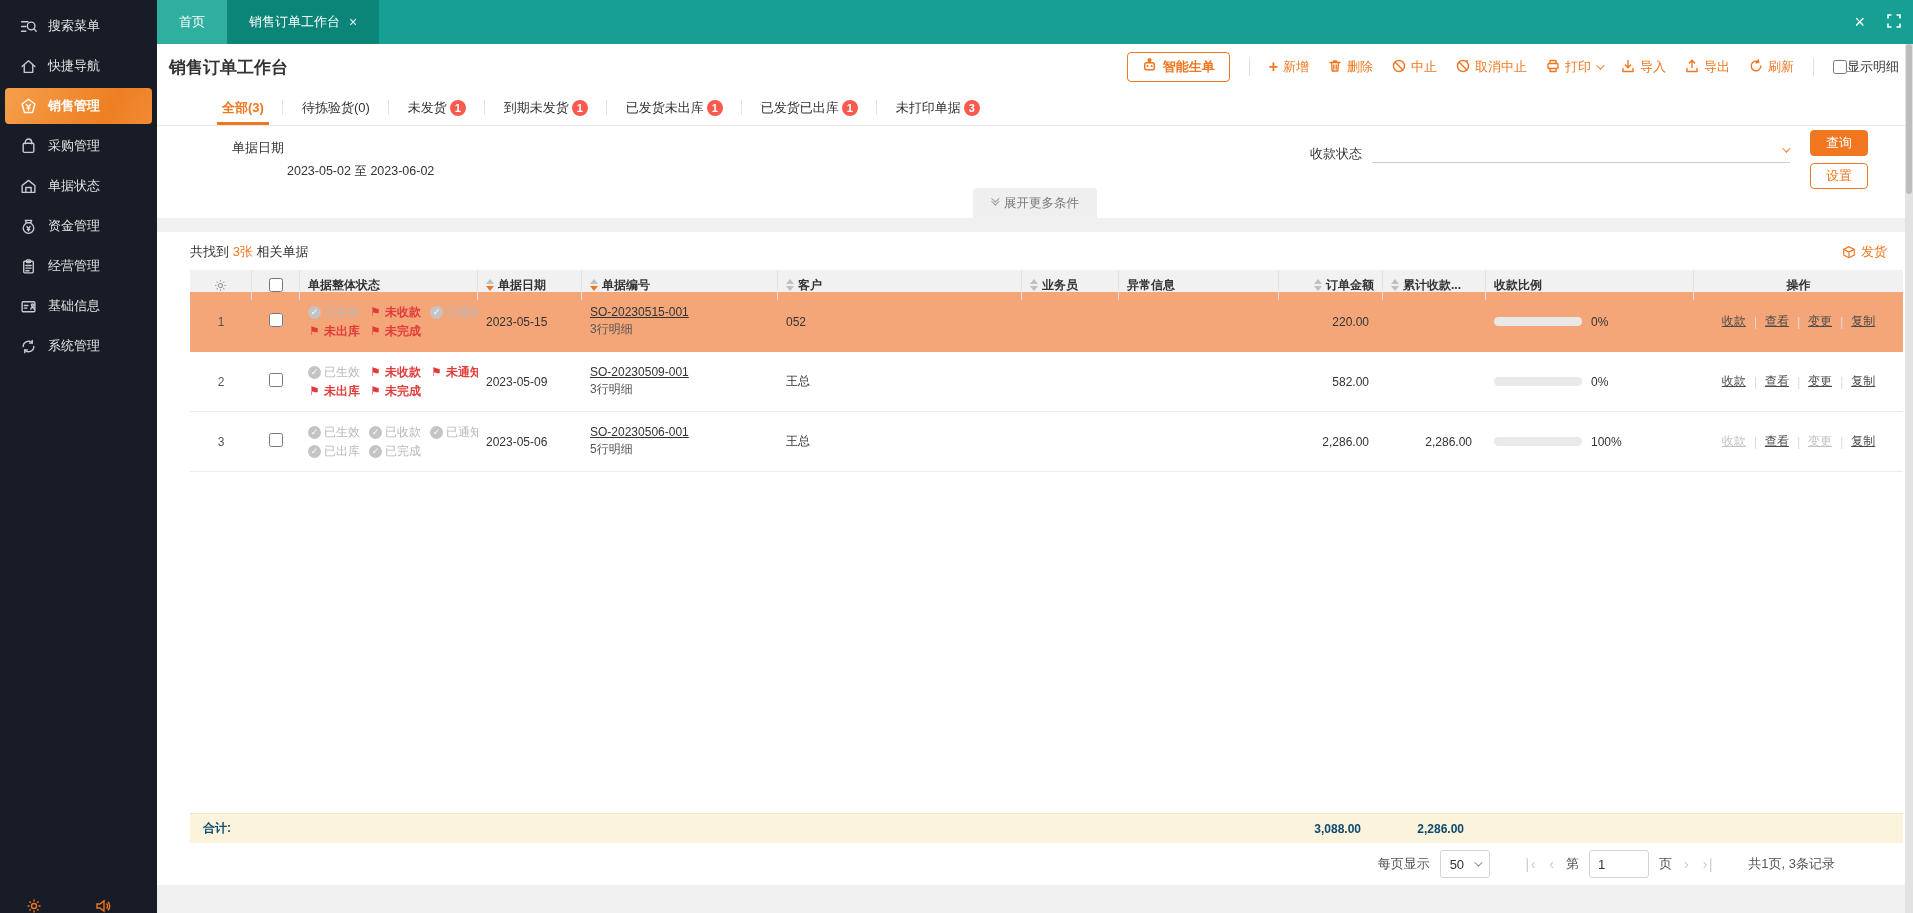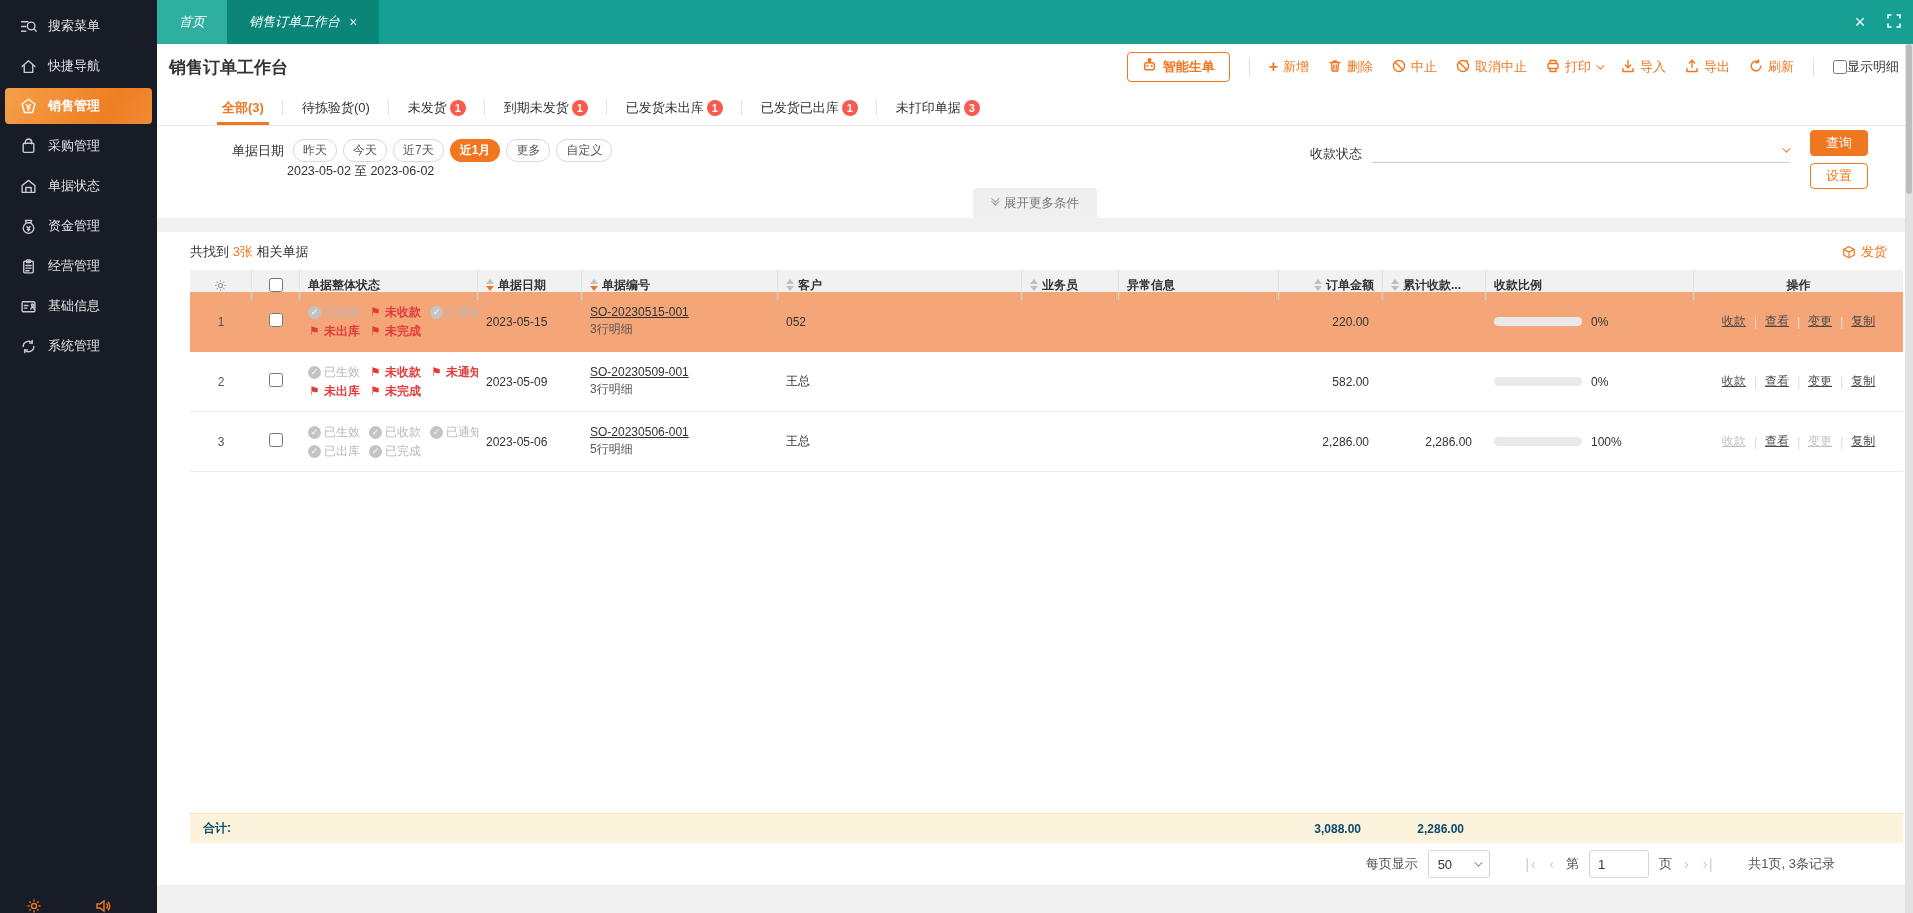--- a/index.html
+++ b/index.html
@@ -13,21 +13,21 @@
   .side-item .s-ic { width:17px; height:17px; margin-right:11px; flex:none; display:flex; align-items:center; }
   .side-item.active { background:linear-gradient(120deg,#F5A04B 0%,#EE7E22 70%,#F08C36 100%); color:#fff; font-weight:bold; }
   .side-item svg { stroke:#C9CBD1; fill:none; stroke-width:1.3; stroke-linecap:round; stroke-linejoin:round; }
   .side-item.active svg { stroke:#fff; }
   .side-bottom { position:absolute; bottom:-4px; left:0; width:100%; display:flex; align-items:center; }
   .side-bottom svg { stroke:#F0761F; fill:none; stroke-width:1.4; }
 
   
   .main { flex:1; display:flex; flex-direction:column; position:relative; min-width:0; }
 
-  .topbar { height:44px; background:#16A094; display:flex; align-items:stretch; flex:none; position:relative;font-style:italic; }
+  .topbar { height:44px; background:#16A094; display:flex; align-items:stretch; flex:none; position:relative; }
   .tb-tab { display:flex; align-items:center; padding:0 22px; color:#fff; font-size:13px; cursor:pointer; }
   .tb-tab.home { background:#2FAFA0; }
   .tb-tab.current { background:#0B8578; }
   .tb-tab .close-x { margin-left:9px; font-size:14px; opacity:.9; }
   .tb-win { position:absolute; right:12px; top:0; height:44px; display:flex; align-items:center; gap:22px; color:#fff; }
   .tb-win .wbtn { font-size:18px; cursor:pointer; line-height:1; }
 
   .content { flex:1; display:flex; flex-direction:column; background:#F0F0F0; min-height:0; }
 
   
@@ -120,21 +120,21 @@
   .act { color:#4A4A4A; text-decoration:underline; cursor:pointer; white-space:nowrap; }
   .act.dis { color:#C3C3C3; }
   .sep::before { content:"|"; color:#DCDCDC; margin:0 8px; }
 
   .spacer { flex:1; }
   .totals { height:30px; background:#FBF3DC; font-size:12px; color:#0c4a6e; border-top:1px solid #F3E6C3; }
   .totals .t-label { padding-left:13px; font-weight:bold; grid-column:1 / 3; }
   .totals .t-val { font-weight:bold; text-align:right; padding-right:22px; }
 
   .pager { height:42px; display:flex; align-items:center; justify-content:flex-end; padding-right:78px; gap:10px; color:#555; font-size:13px; background:#fff; }
-  .sel-box { width:62px; height:28px; border:1px solid #D4D4D4; border-radius:3px; display:flex; align-items:center; justify-content:space-between; padding:0 9px; cursor:pointer; color:#333; }
+  .sel-box { width:50px; height:28px; border:1px solid #D4D4D4; border-radius:3px; display:flex; align-items:center; justify-content:space-between; padding:0 9px; cursor:pointer; color:#333; }
   .sel-box .chev { color:#8A8A8A; }
   .nav-ic { color:#C9C9C9; font-size:14px; cursor:default; padding:0 2px; }
   .page-input { width:60px; height:28px; border:1px solid #D4D4D4; border-radius:3px; padding:0 8px; font-size:13px; color:#333; font-family:inherit; }
   .pg-gap { width:12px; }
 
   .scrollbar { position:absolute; right:0; top:44px; bottom:0; width:8px; background:#E2E2E2; }
   .scrollbar .thumb { position:absolute; top:0; left:1px; width:6px; height:150px; border-radius:3px; background:#BDBDBD; }
 </style>
 </head>
 <body>
@@ -363,28 +363,20 @@
             </div>
           <div class="ftab">
               <span>未打印单据</span>
               <span class="badge">3</span>
             </div>
         </div>
 
         <div class="filter-row">
           <div class="date-group">
             <span class="f-label">单据日期</span>
-            <div class="pills">
-              <span class="pill">昨天</span>
-              <span class="pill">今天</span>
-              <span class="pill">近7天</span>
-              <span class="pill active">近1月</span>
-              <span class="pill">更多</span>
-              <span class="pill">自定义</span>
-            </div>
           </div>
           <div class="date-range">2023-05-02 至 2023-06-02</div>
 
           <div class="sel-group" style="left:1153px">
             <span class="f-label">收款状态</span>
             <div class="sel-line" style="width:418px">
               <span class="chev"></span>
             </div>
           </div>
 

